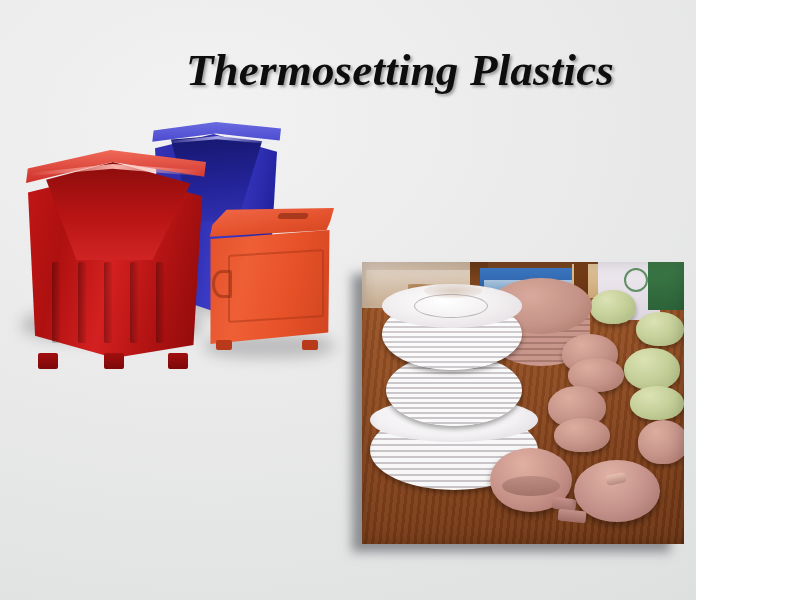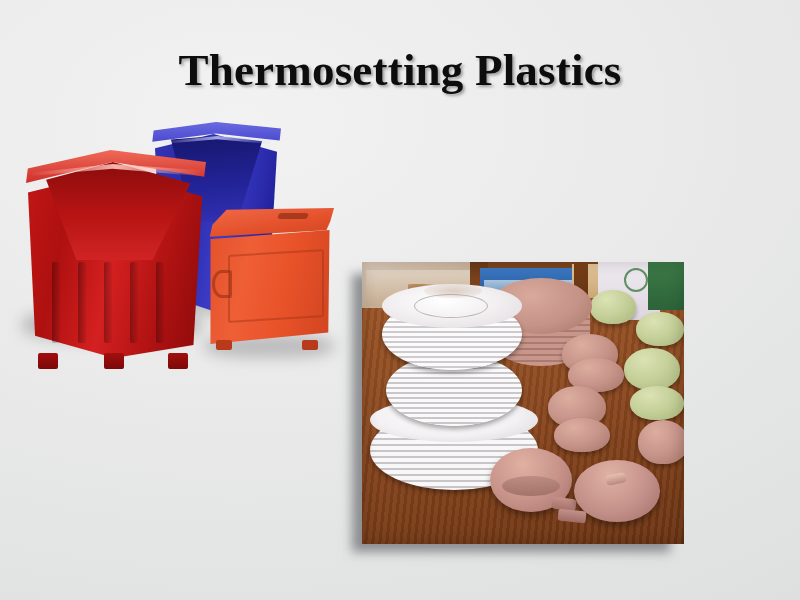--- a/index.html
+++ b/index.html
@@ -8,25 +8,26 @@
   }
   body {
     width: 800px;
     height: 600px;
     overflow: hidden;
     font-family: "Liberation Sans", sans-serif;
   }
 
   #slide {
     position: relative;
-    width: 800px;
+    width: 696px;
     height: 600px;
     background:
       radial-gradient(ellipse 120% 100% at 30% 20%, #f2f2f2 0%, #eaeaea 45%, #e2e3e3 80%, #dedfdf 100%);
     overflow: hidden;
+    font-style: italic;
   }
 
   
   #title-block {
     position: absolute;
     left: 0;
     top: 44px;
     width: 800px;
     text-align: center;
   }

